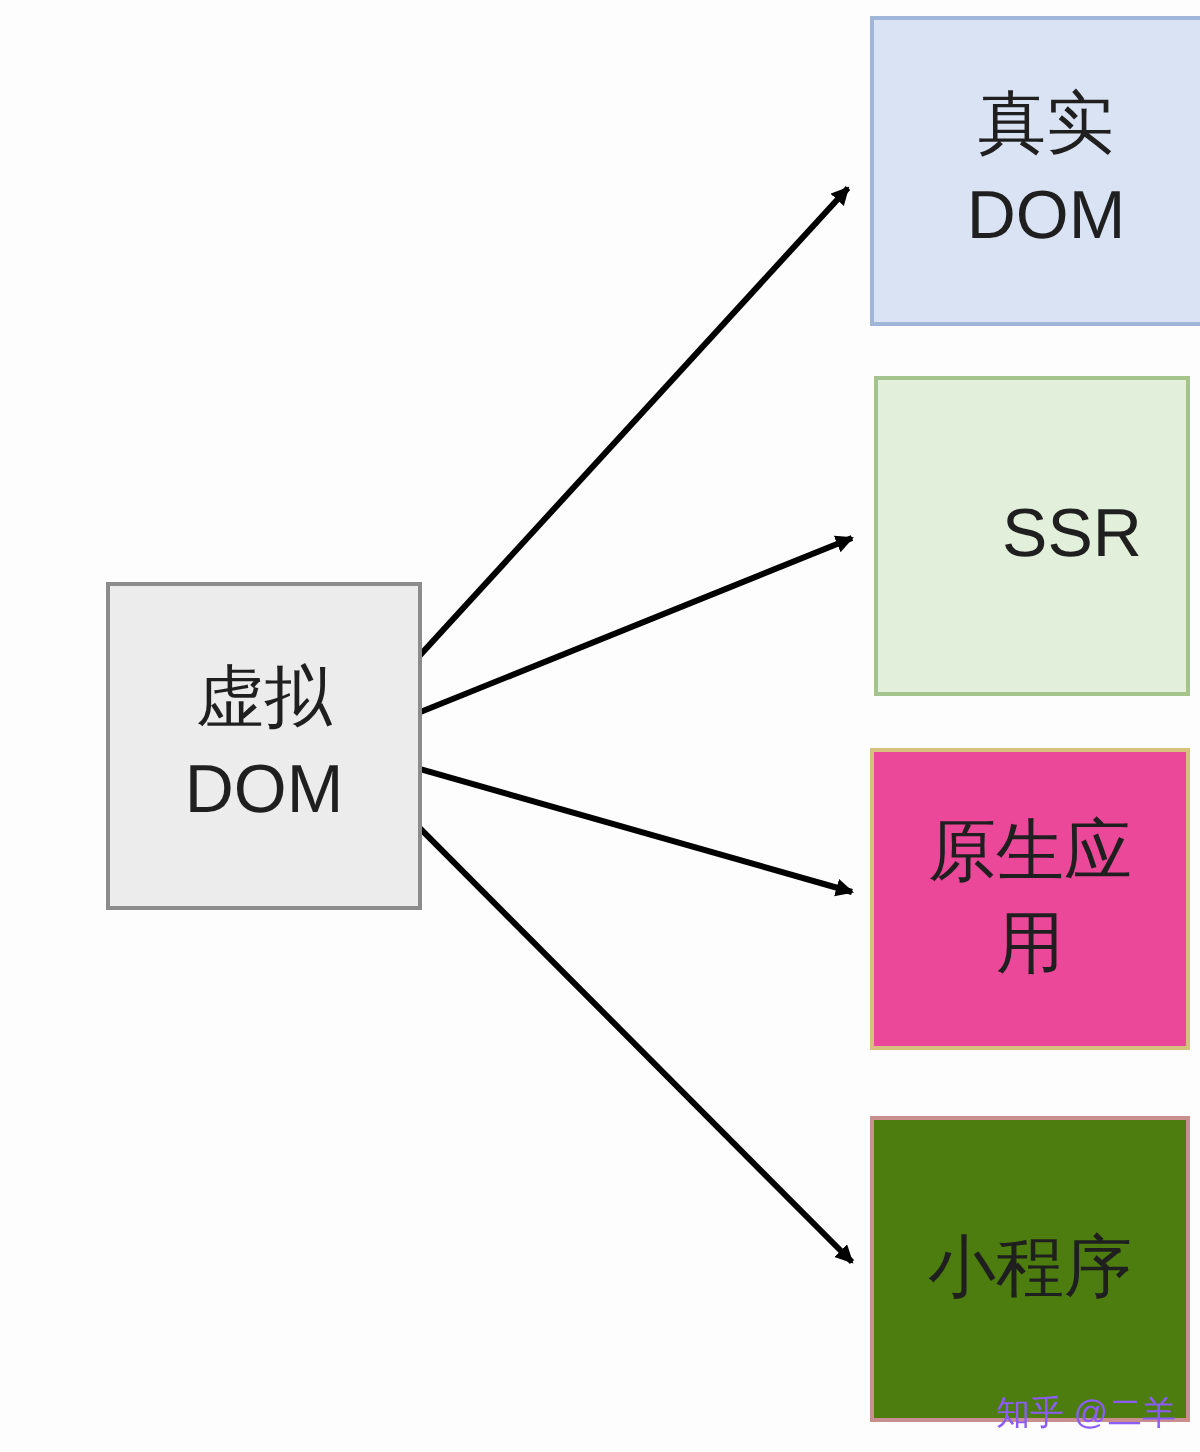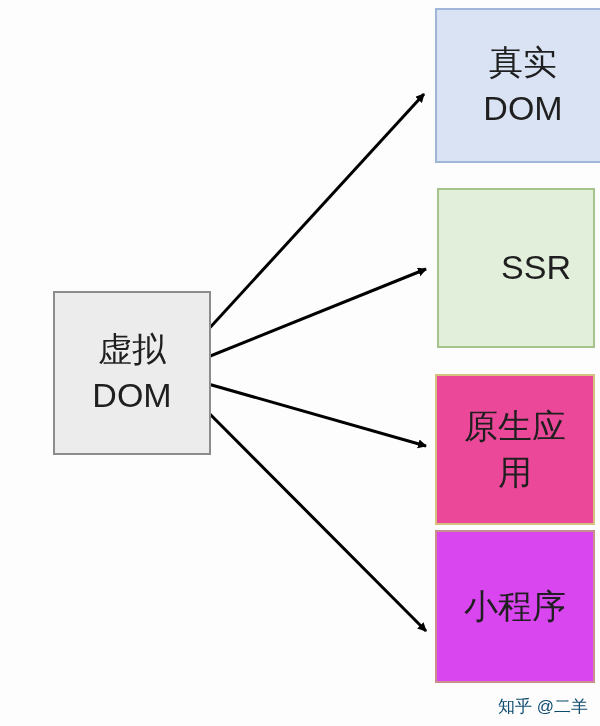--- a/index.html
+++ b/index.html
@@ -46,35 +46,35 @@
     border: 2px solid #a5c48d;
     padding-left: 40px;
   }
   #target-native-app {
     left: 435px; top: 374px;
     width: 160px; height: 151px;
     background: #ec4899;
     border: 2px solid #d6c17f;
   }
   #target-mini-program {
-    left: 435px; top: 530px;
+    left: 435px; top: 558px;
     width: 160px; height: 153px;
-    background: #d946ef;
+    background: #4d7c0f;
     border: 2px solid #c98f8f;
   }
   svg.arrows-layer {
     position: absolute;
     left: 0; top: 0;
     pointer-events: none;
   }
   .watermark {
     position: absolute;
     right: 12px;
     bottom: 8px;
-    color: #0c4a6e;
+    color: #8b5cf6;
     font-size: 17px;
   }
 </style>
 </head>
 <body>
 
 <svg class="arrows-layer" width="600" height="726" viewBox="0 0 600 726" aria-hidden="true">
   <defs>
     <marker id="arrowhead" markerWidth="12" markerHeight="12" refX="8" refY="4.5" orient="auto" markerUnits="userSpaceOnUse">
       <path d="M0,0 L9,4.5 L0,9 Z" fill="#000000"></path>

